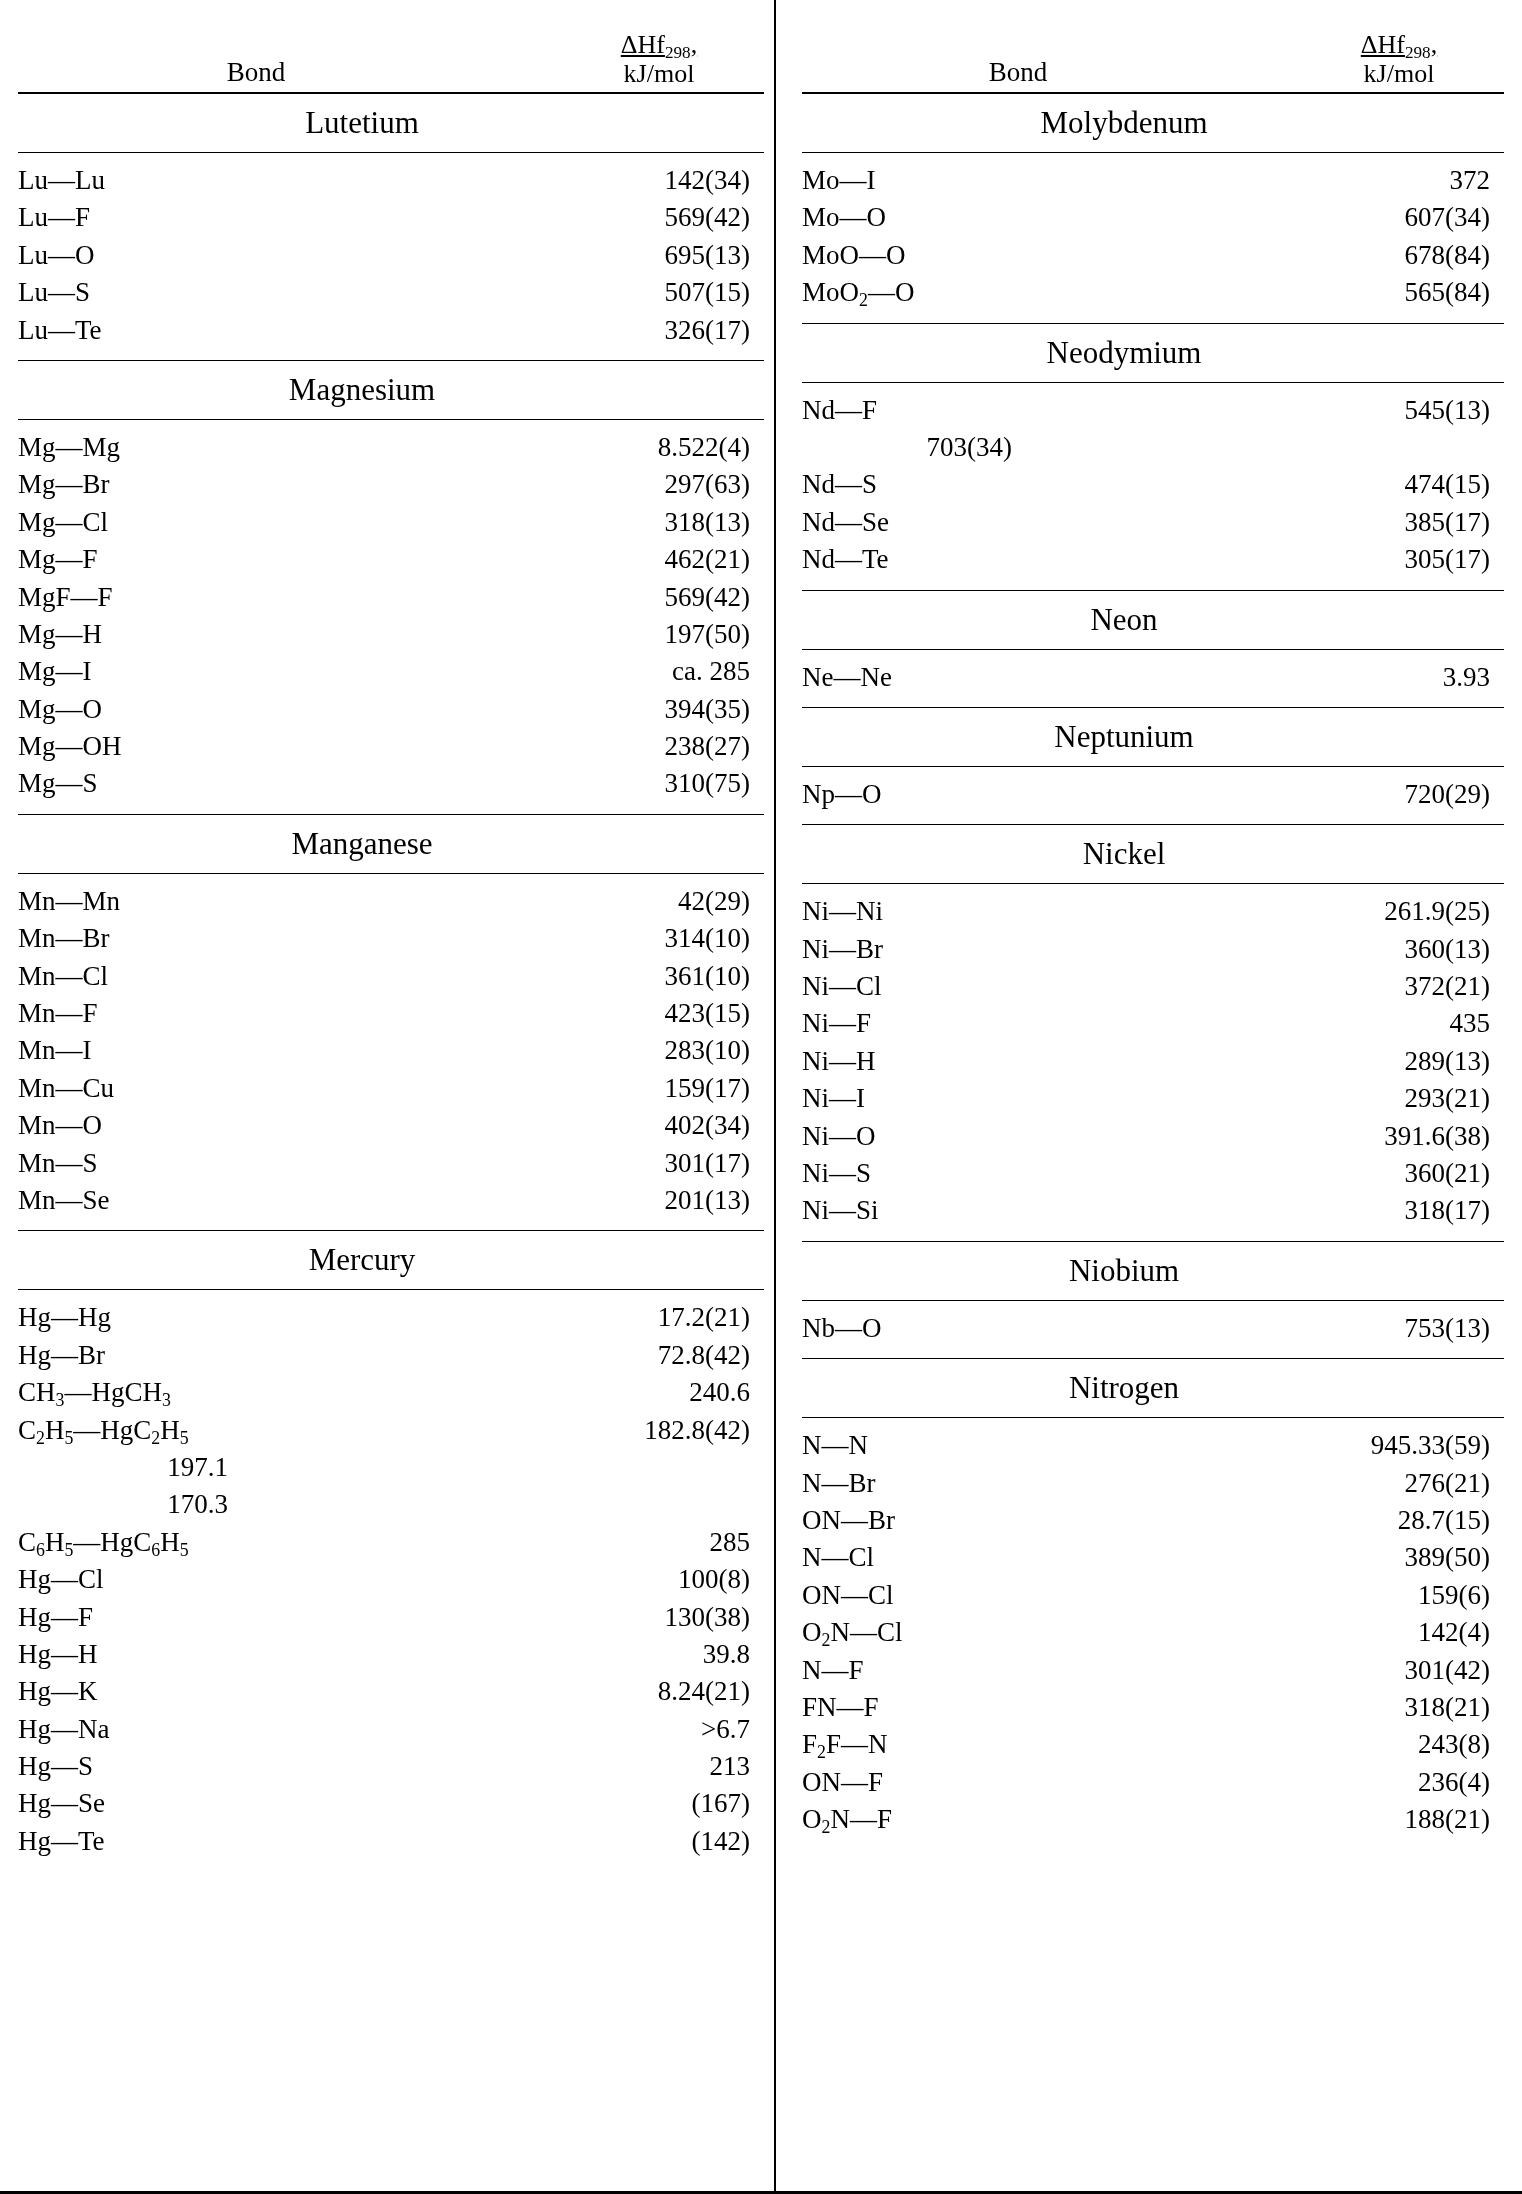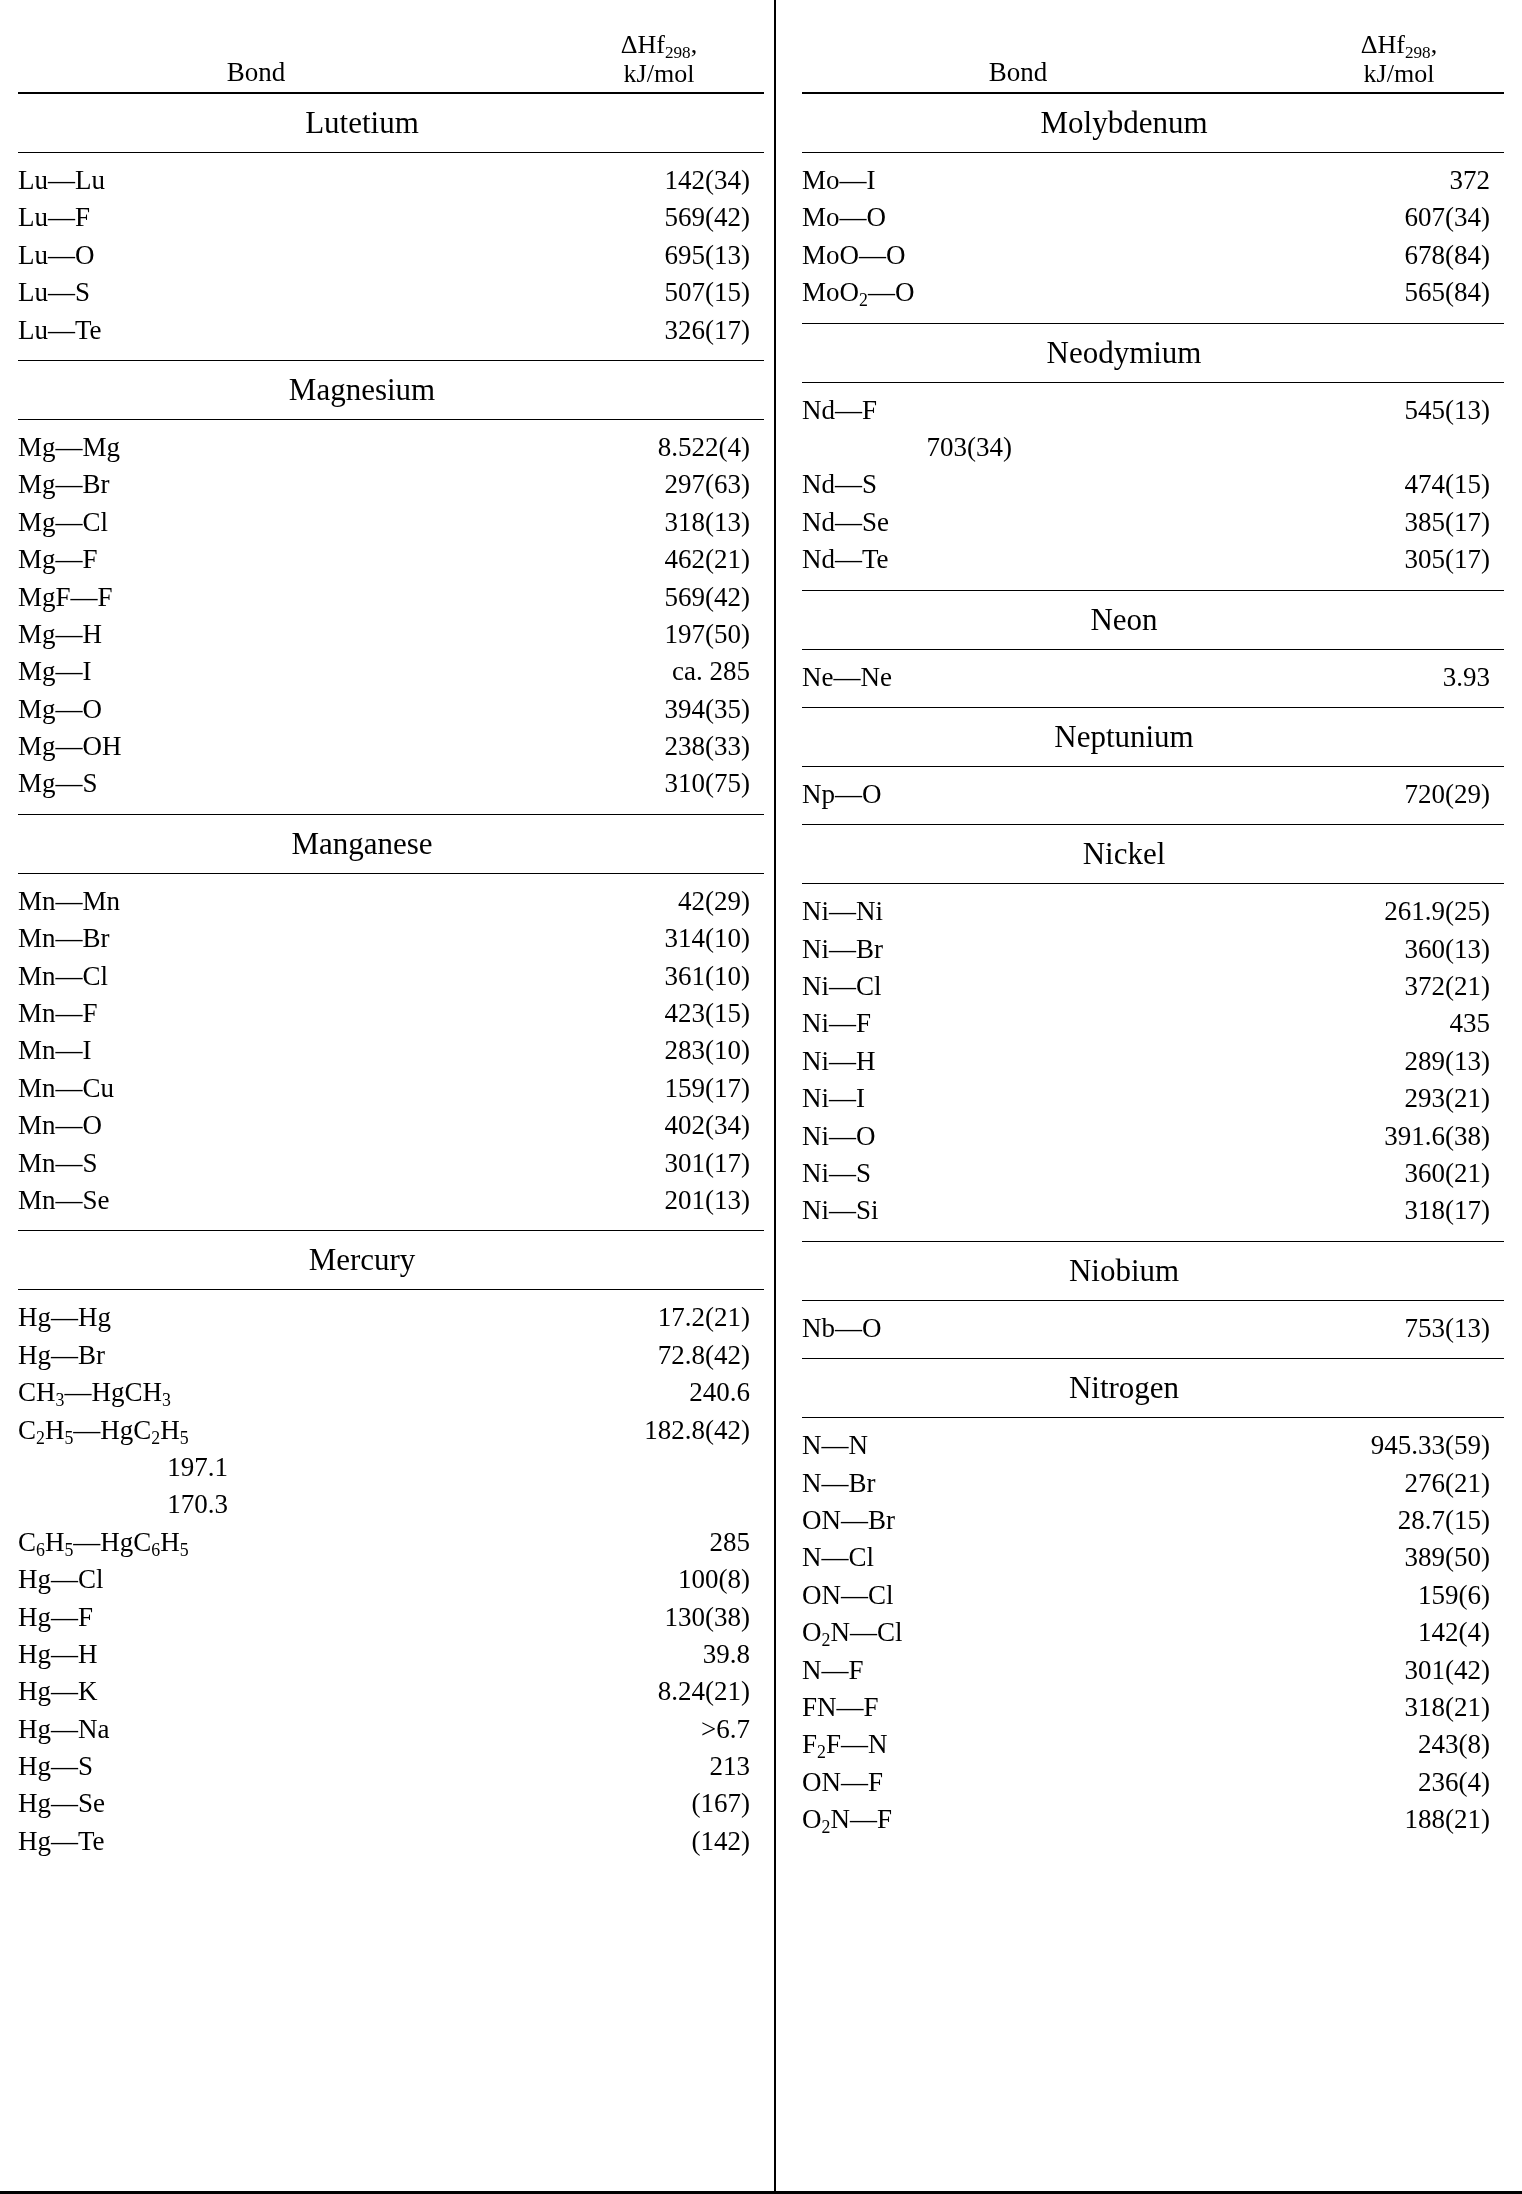--- a/index.html
+++ b/index.html
@@ -46,21 +46,21 @@
     font-size: 27px;
     padding-right: 60px;
     margin-top: 21px;
   }
   .col-head .h-val {
     width: 210px;
     text-align: center;
     font-size: 26px;
     line-height: 1.12;
   }
-  .h-val .hv-l1 { display: block; white-space: nowrap; }
+  .h-val .hv-l1 { display: block; white-space: nowrap; text-decoration: underline; }
   .h-val .hv-l2 { display: block; }
 
   .rule-thick { border-top: 2.5px solid #000; }
   .rule-thin  { border-top: 1.6px solid #000; }
 
   
   .section-title {
     text-align: center;
     font-size: 31px;
     padding: 11px 0 11px 0;
@@ -168,21 +168,21 @@
           <div class="row">
             <span class="bond">Mg—I</span>
             <span class="val">ca. 285</span>
           </div>
           <div class="row">
             <span class="bond">Mg—O</span>
             <span class="val">394(35)</span>
           </div>
           <div class="row">
             <span class="bond">Mg—OH</span>
-            <span class="val">238(33)</span>
+            <span class="val">238(27)</span>
           </div>
           <div class="row">
             <span class="bond">Mg—S</span>
             <span class="val">310(75)</span>
           </div>
         </div>
         <div class="rule-thin"></div>
         <div class="section-title">Manganese</div>
         <div class="rule-thin"></div>
         <div class="rows">

